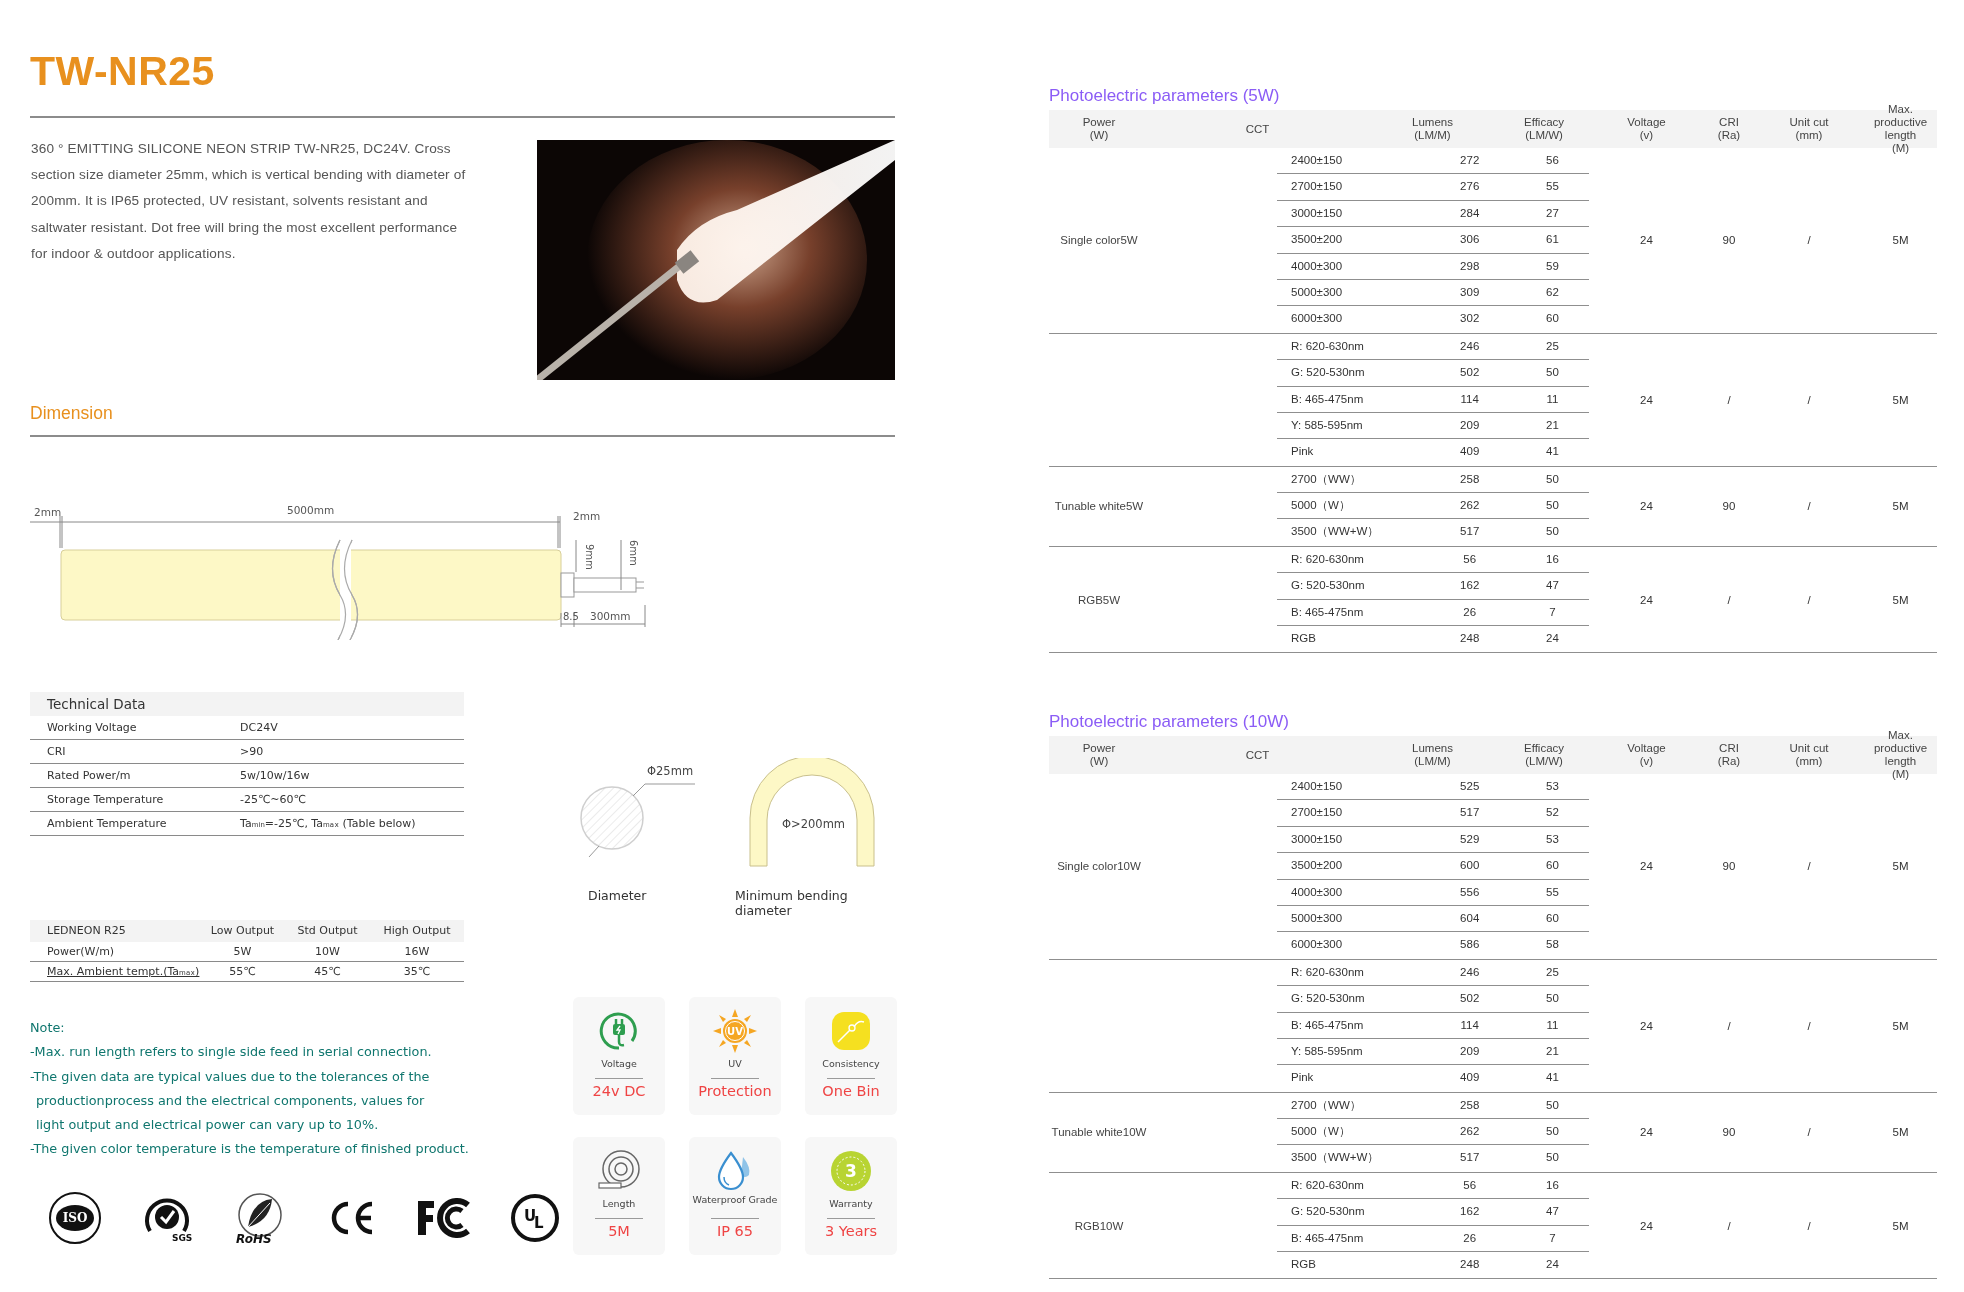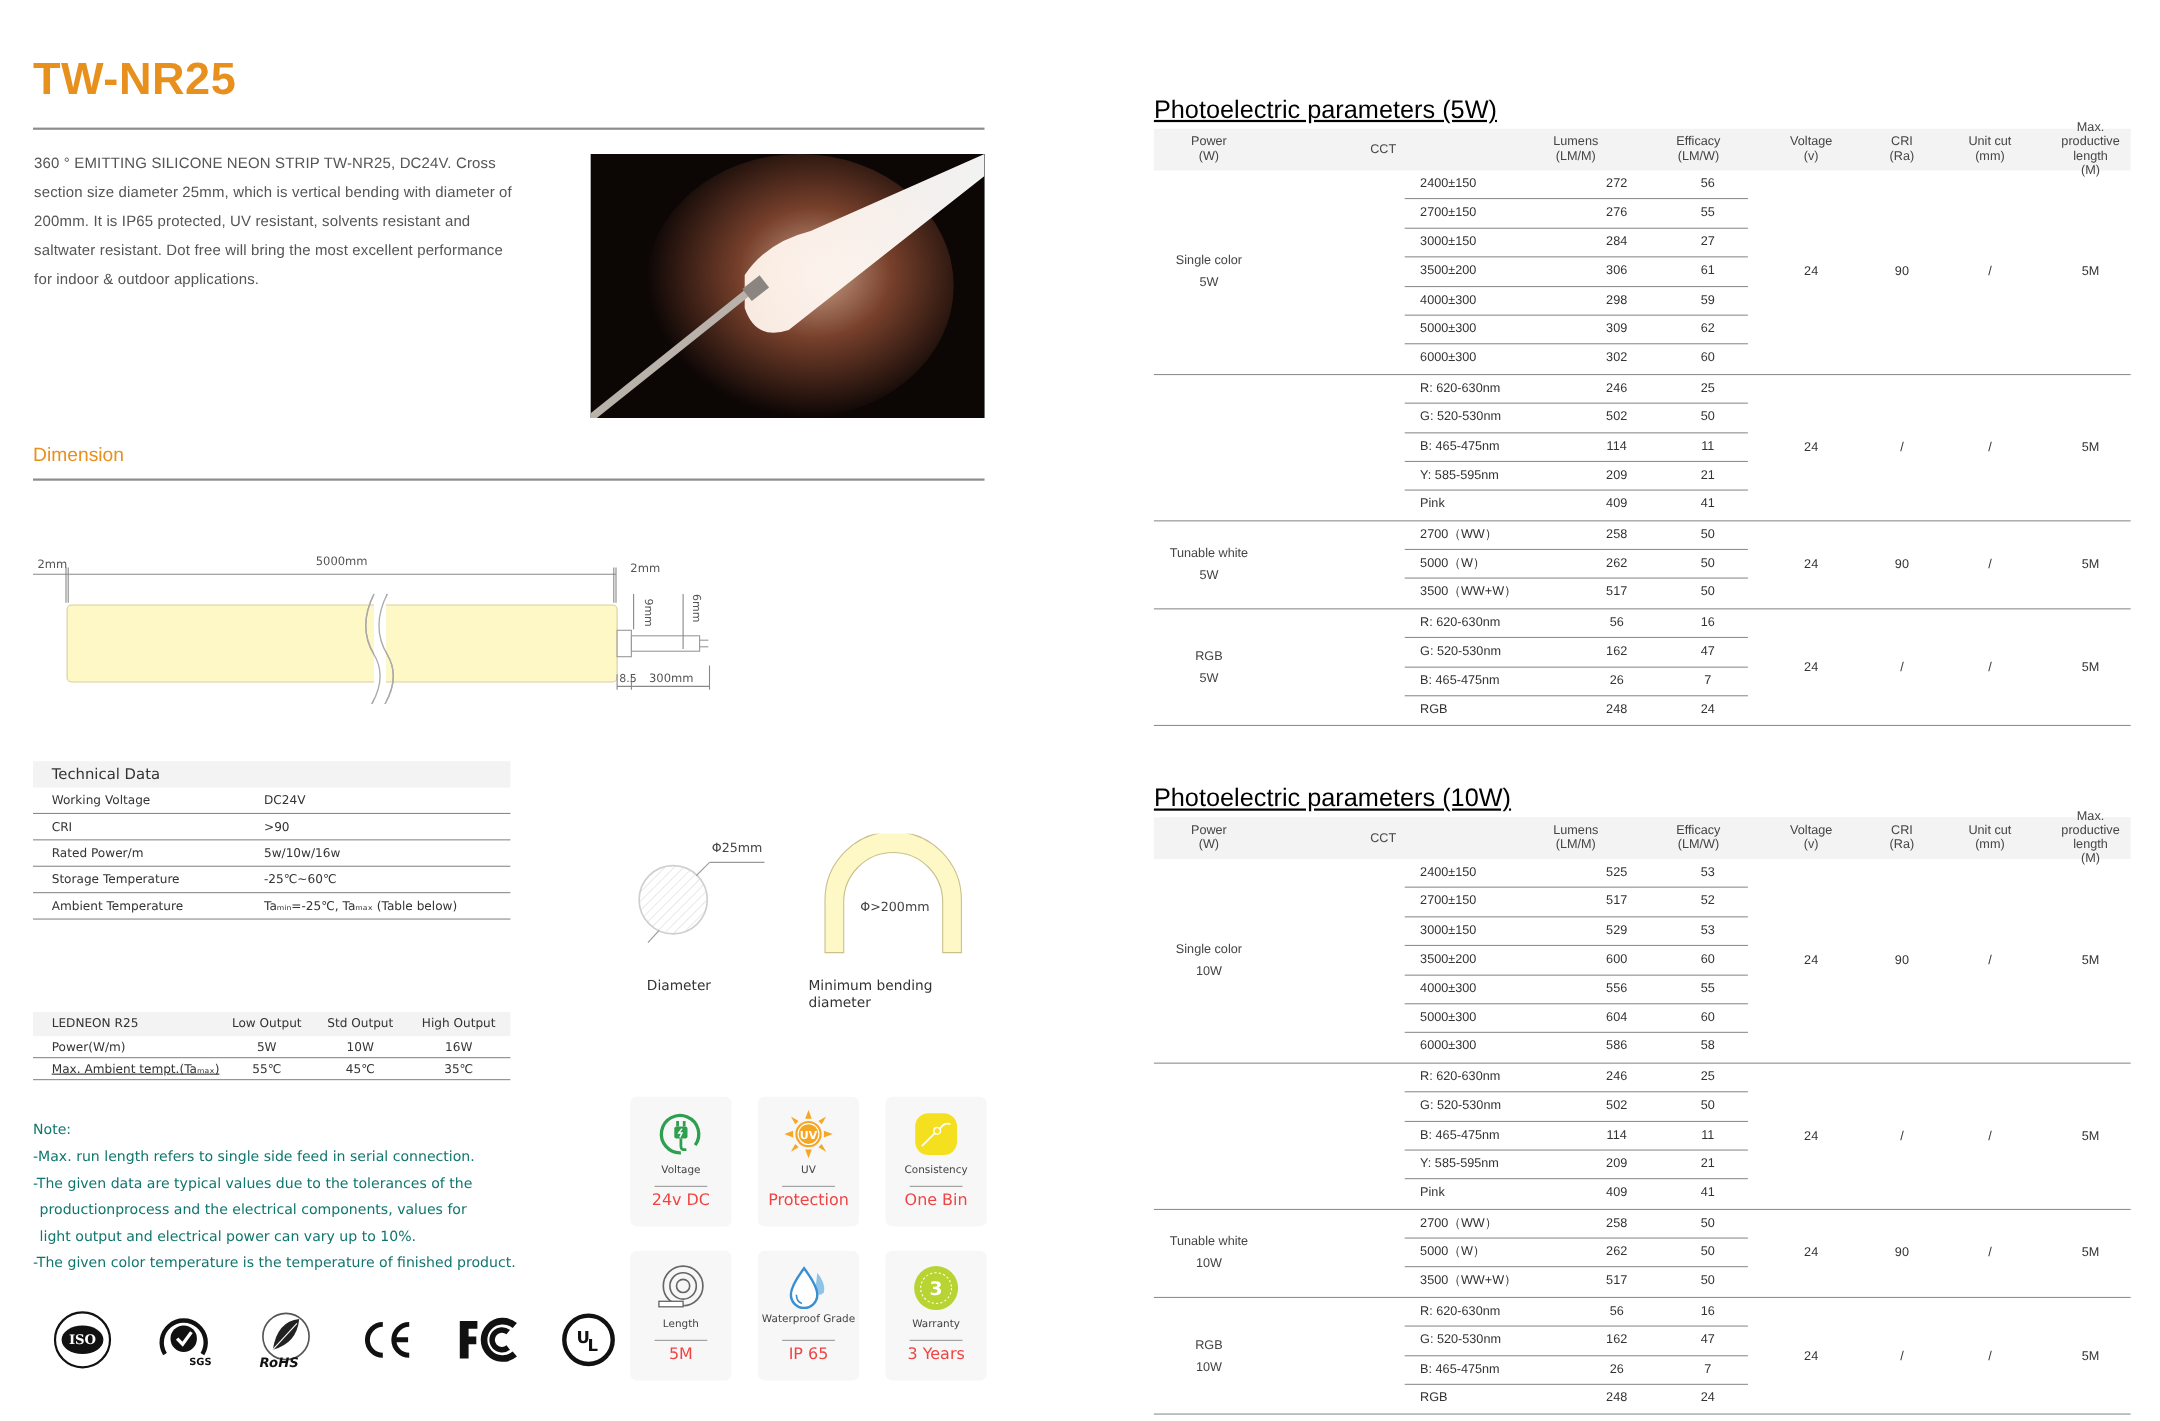--- a/index.html
+++ b/index.html
@@ -40,33 +40,33 @@
 
   .cards { left: 573px; top: 997px; width: 322px; display: grid; grid-template-columns: repeat(3, 92px); column-gap: 24px; row-gap: 22px; }
   .card { width: 92px; height: 118px; background: #f7f7f7; border-radius: 6px; position: relative; text-align: center; }
   .card .ic { position: absolute; left: 0; right: 0; top: 12px; height: 44px; display: flex; justify-content: center; align-items: center; }
   .card .lbl { position: absolute; left: 0; right: 0; top: 62px; font-size: 9.5px; color: #444; line-height: 10px; }
   .card .sep { position: absolute; left: 22px; right: 22px; top: 81px; height: 1px; background: #9a9a9a; }
   .card .val { position: absolute; left: 0; right: 0; top: 86px; font-size: 14.5px; color: #ef4444; }
 
   
   .pe { left: 1049px; width: 888px; font-family: "Liberation Sans", sans-serif; color: #333; }
-  .pe-title { font-size: 23px; color: #000000; margin-bottom: 4px; text-decoration: underline; }
+  .pe-title { font-size: 17px; color: #8b5cf6; margin-bottom: 4px; }
   .pe-head { display: flex; height: 38px; background: #f3f3f3; font-size: 11.5px; line-height: 13px; color: #444; }
   .pe-head > div { text-align: center; display: flex; flex-direction: column; justify-content: center; }
   .c-pow { width: 100px; }
   .c-cct { width: 217px; }
   .c-lum { width: 133px; }
   .c-eff { width: 90px; }
   .c-vol { width: 115px; }
   .c-cri { width: 50px; }
   .c-cut { width: 110px; }
   .c-max { flex: 1; }
   .grp { display: flex; border-bottom: 1.5px solid #8f8f8f; position: relative; }
-  .grp-pow { width: 100px; display: flex; flex-direction: column; justify-content: center; align-items: center; font-size: 11.5px; line-height: 20px; color: #444; }
+  .grp-pow { width: 100px; display: flex; flex-direction: row; justify-content: center; align-items: center; font-size: 11.5px; line-height: 20px; color: #444; }
   .grp-rows { width: 440px; }
   .r { display: flex; height: 26.4px; line-height: 25px; font-size: 11.5px; border-bottom: 1.5px solid #8f8f8f; margin-left: 128px; }
   .r:last-child { border-bottom: none; }
   .r .cct { width: 150px; padding-left: 14px; }
   .r .lum { width: 95px; text-align: center; }
   .r .eff { width: 75px; text-align: center; }
   .grp-spec { flex: 1; display: flex; align-items: center; font-size: 11.5px; }
   .grp-spec > div { text-align: center; }
   .s-vol { width: 115px; }
   .s-cri { width: 50px; }

